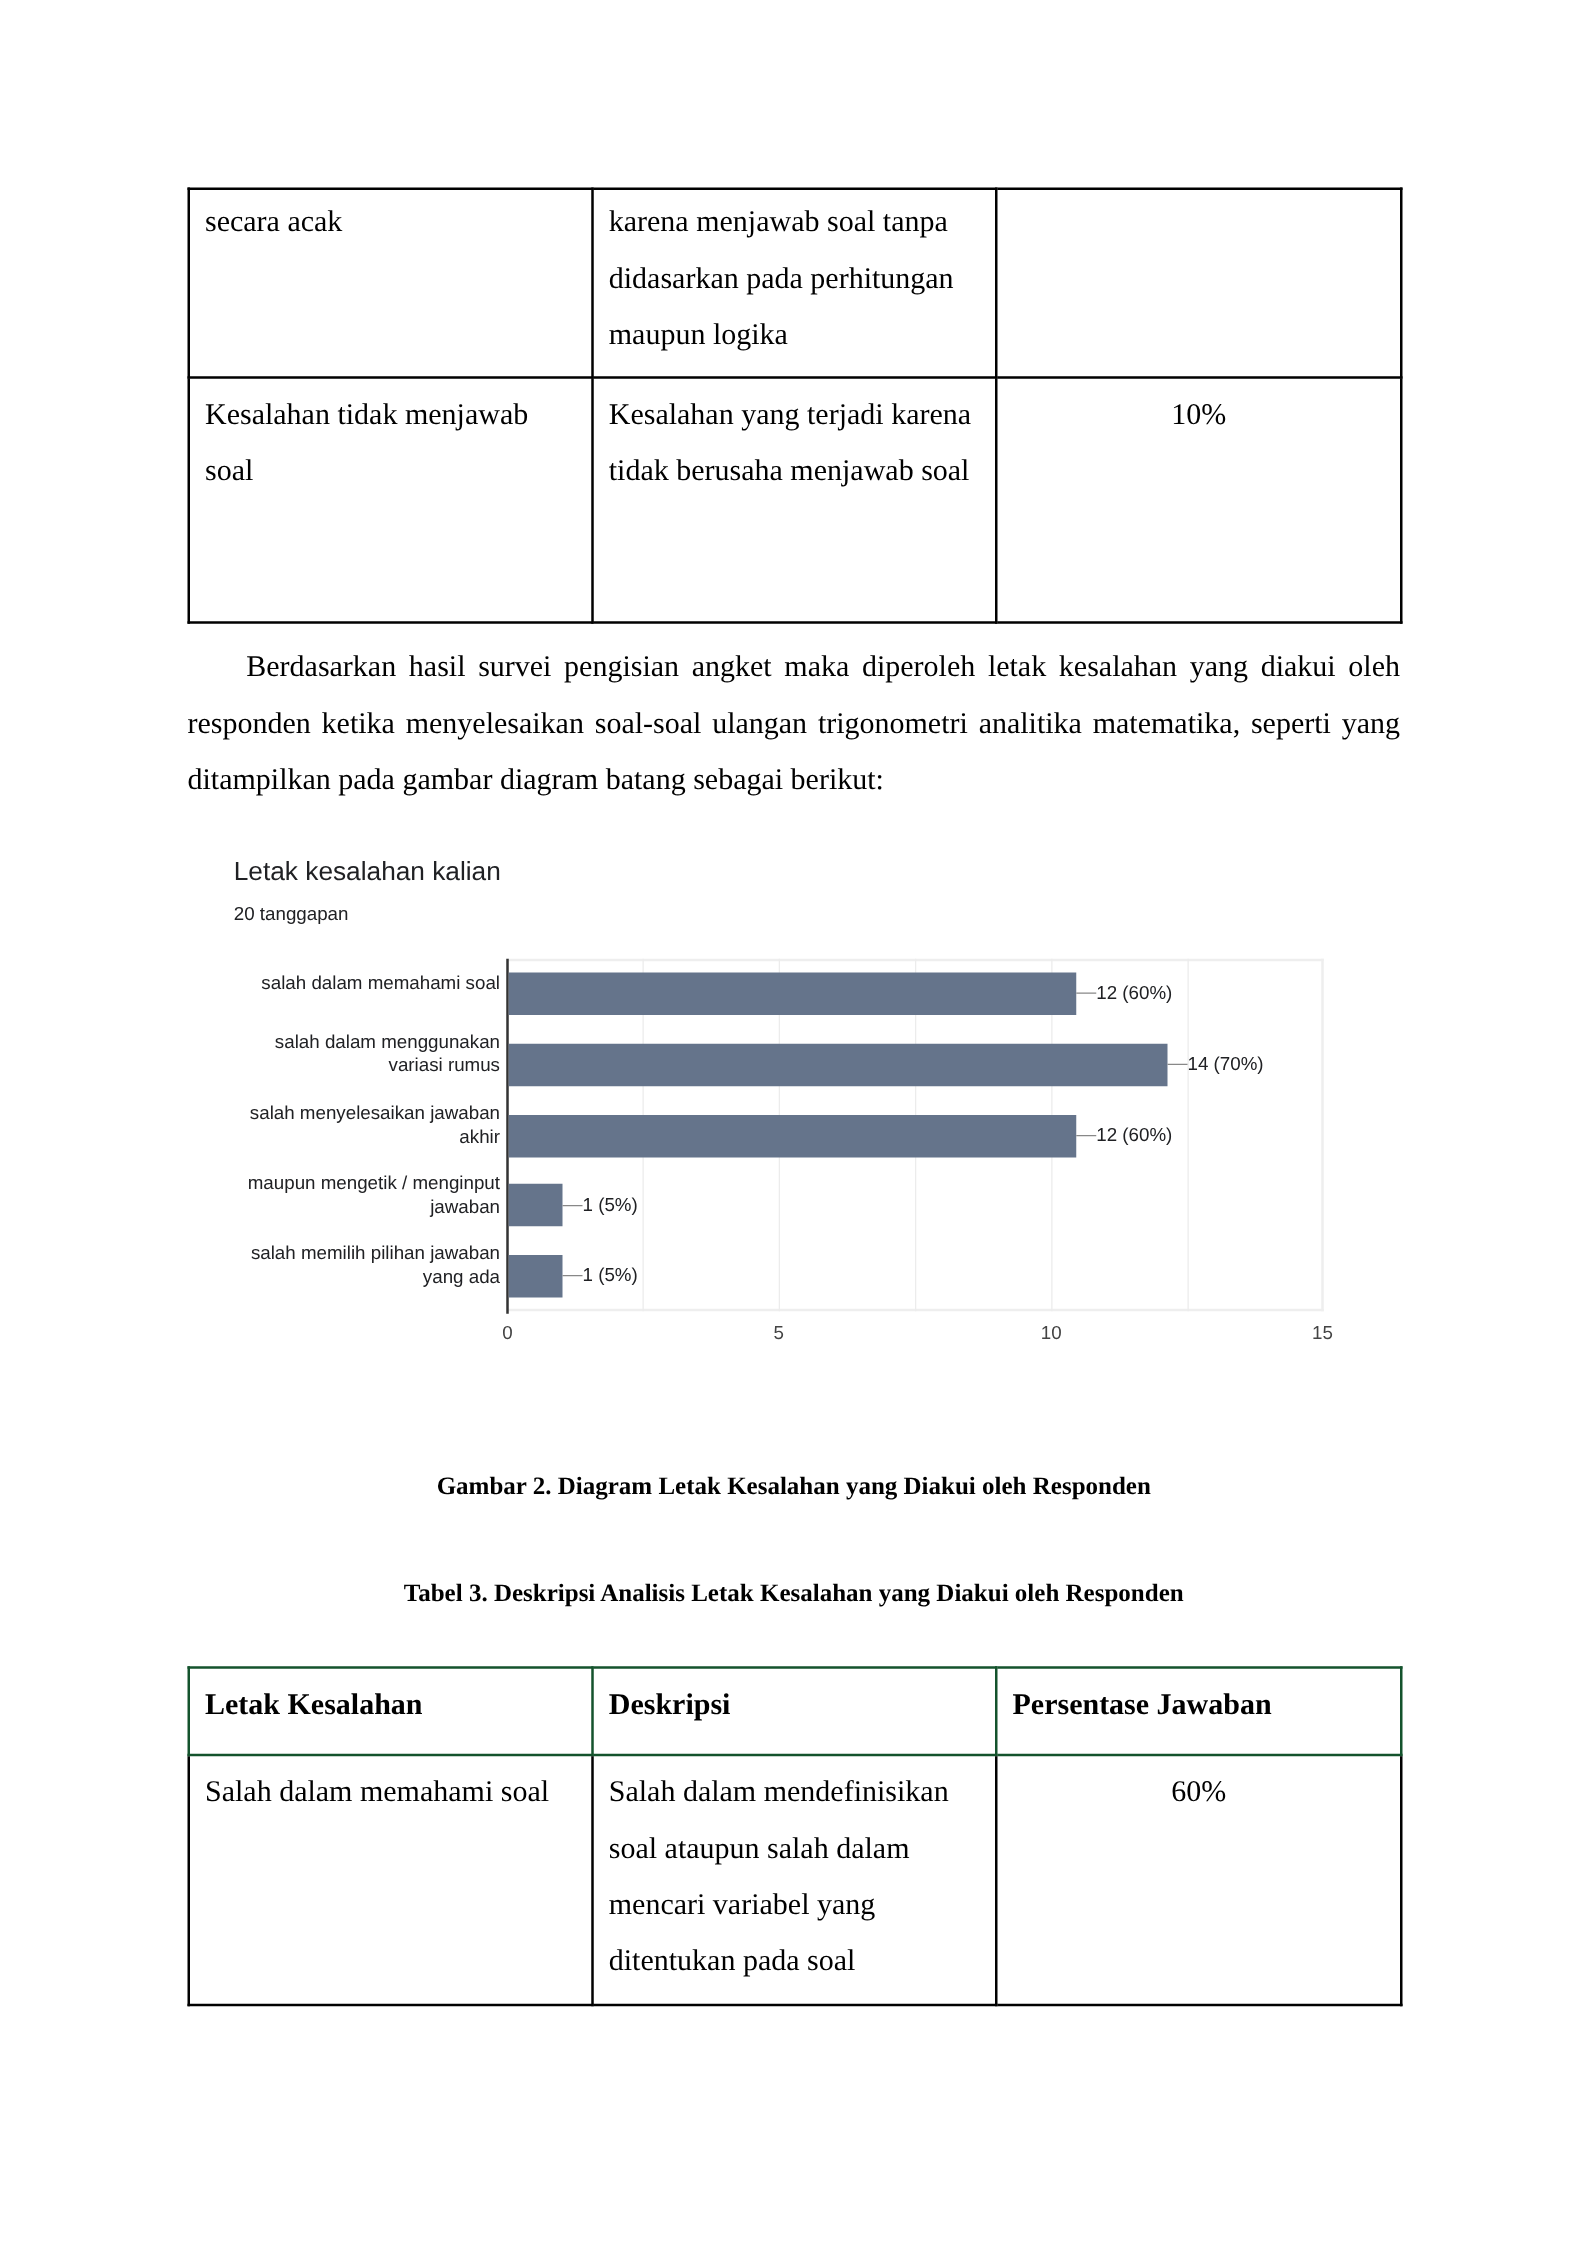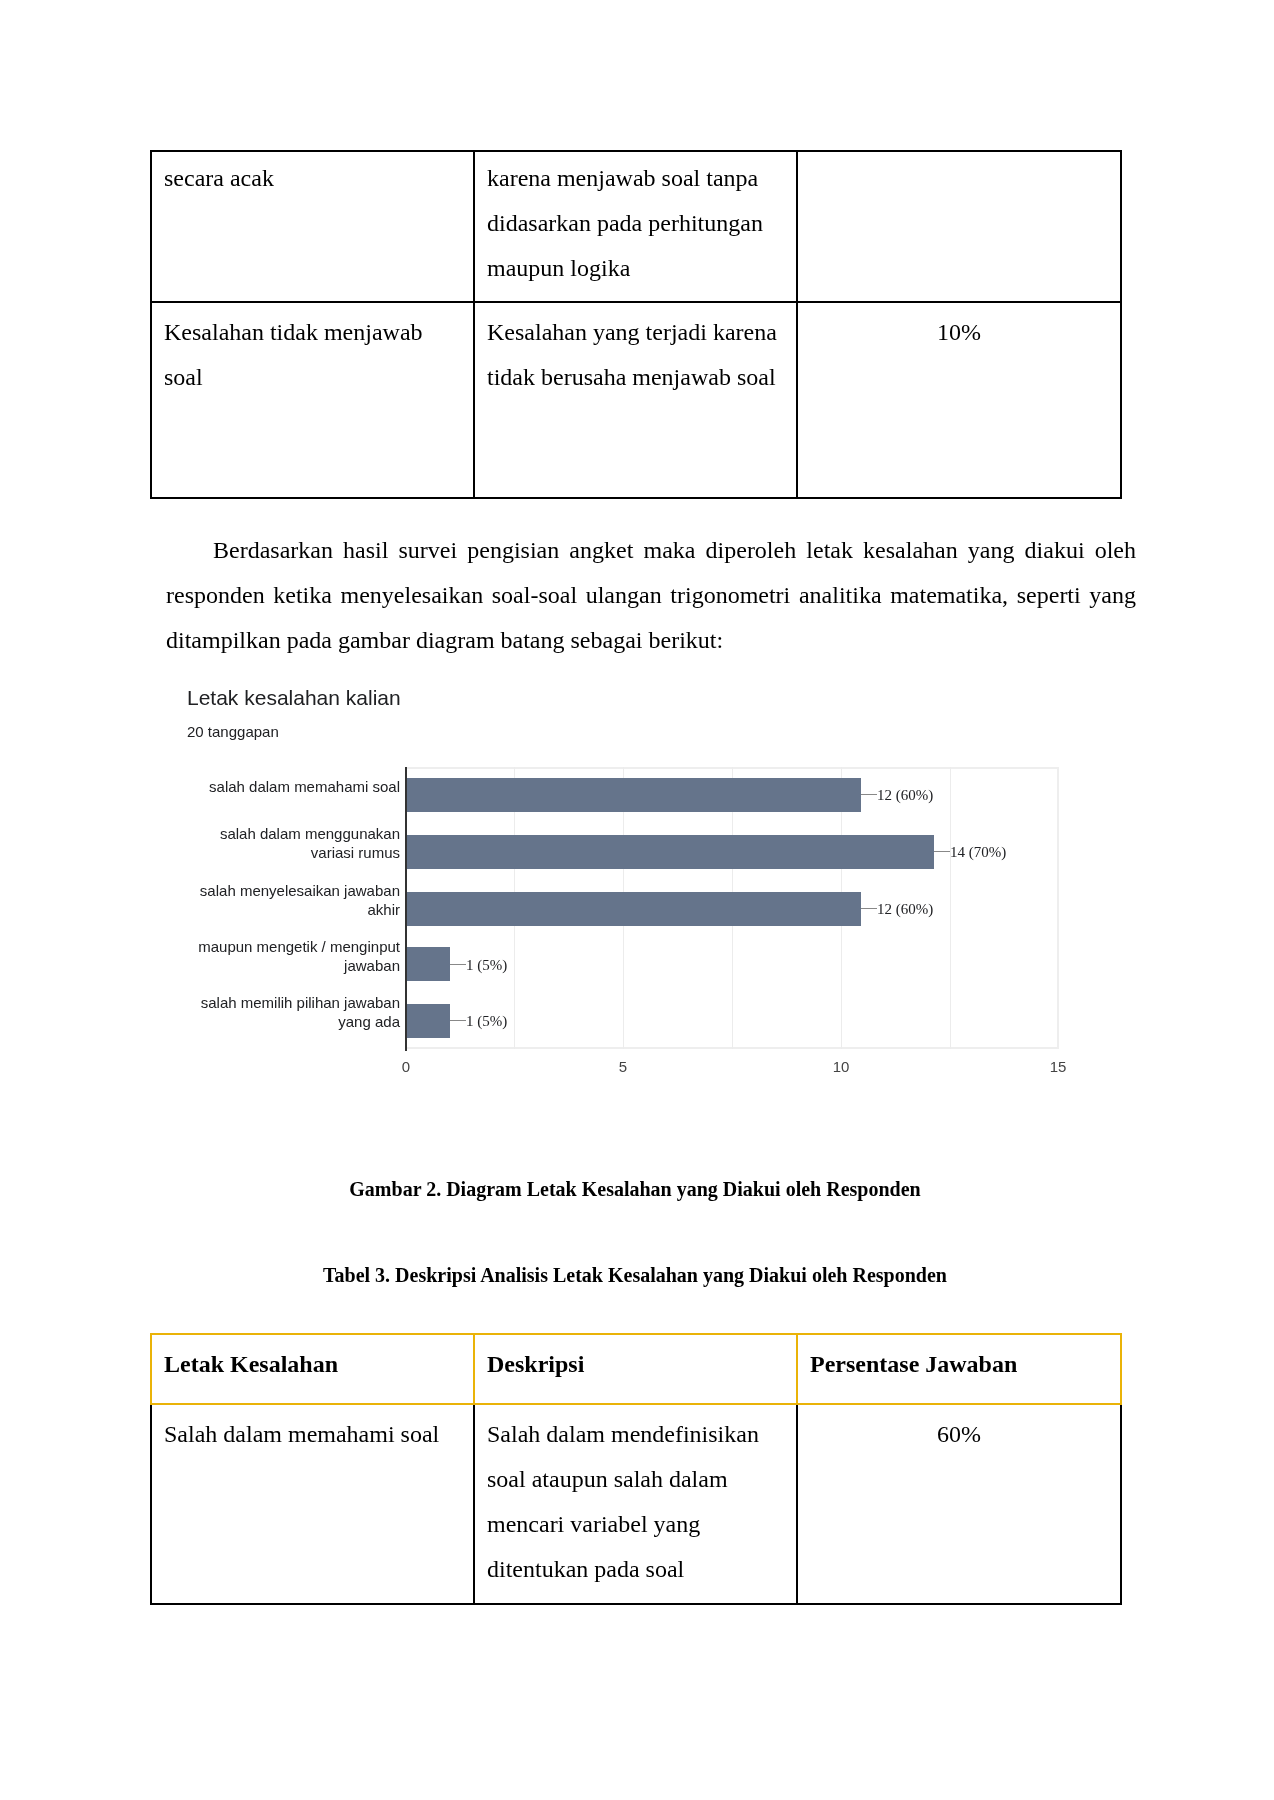--- a/index.html
+++ b/index.html
@@ -2,41 +2,41 @@
 <html><head>
 <meta charset="utf-8">
 <style>
   html, body { margin: 0; padding: 0; background: #ffffff; }
   body { width: 1274px; height: 1800px; position: relative; overflow: hidden;
          font-family: "Liberation Serif", "DejaVu Serif", serif; color: #000; }
   .tbl { position: absolute; left: 150px; width: 970px; border-collapse: collapse; table-layout: fixed; }
   .tbl td { border: 2px solid #000; vertical-align: top; padding: 12px 12px 10px 12px;
             font-size: 24px; line-height: 45px; }
   .tbl td.pct { text-align: center; }
-  .tbl th { border: 2px solid #eab308; text-align: left; vertical-align: top; padding: 12px 12px 10px 12px;
+  .tbl th { border: 2px solid #14532d; text-align: left; vertical-align: top; padding: 12px 12px 10px 12px;
             font-size: 24px; line-height: 45px; font-weight: bold; }
   #tbl1 { top: 150px; }
   #tbl1 tr.r1 td { height: 135px; padding-top: 4px; box-sizing: border-box; }
   #tbl1 tr.r2 td { height: 196px; padding-top: 7px; box-sizing: border-box; }
   #tbl2 { top: 1333px; }
   #tbl2 tr.h td, #tbl2 tr.h th { height: 70px; box-sizing: border-box; padding-top: 7px; }
   #tbl2 tr.r td { height: 200px; box-sizing: border-box; padding-top: 7px; }
   .para { position: absolute; left: 150px; top: 512px; width: 970px; font-size: 24px;
-          line-height: 45px; text-align: justify; text-indent: 47px; margin: 16px; }
+          line-height: 45px; text-align: justify; text-indent: 47px; margin: 0; }
   .chart { position: absolute; left: 150px; top: 680px; width: 970px; height: 420px;
            font-family: "Liberation Sans", "DejaVu Sans", sans-serif; color: #202124; }
   .chart-title { position: absolute; left: 37px; top: 6px; font-size: 21px; }
   .chart-sub { position: absolute; left: 37px; top: 43px; font-size: 15px; }
   .plot { position: absolute; left: 256px; top: 87px; width: 653px; height: 282px;
           border: 2px solid #eeeeee; border-left: none; box-sizing: border-box; }
   .axis { position: absolute; left: 255px; top: 87px; width: 2px; height: 284px; background: #333; }
   .grid { position: absolute; top: 87px; width: 1px; height: 282px; background: #ececec; }
   .bar { position: absolute; left: 257px; height: 34px; background: #65748b; }
   .leader { position: absolute; height: 1px; width: 16px; background: #888; }
-  .vlabel { position: absolute; font-size: 15px; line-height: 18px; color: #202124; font-family: Liberation Serif, serif; }
+  .vlabel { position: absolute; font-size: 15px; line-height: 18px; color: #202124; }
   .cat { position: absolute; right: 720px; width: 240px; text-align: right; font-size: 15px; line-height: 19px; }
   .tick { position: absolute; top: 378px; font-size: 15px; width: 40px; text-align: center; margin-left: -20px; color: #444; }
   .caption { position: absolute; left: 150px; width: 970px; text-align: center; font-weight: bold; font-size: 20px; }
 </style>
 </head>
 <body>
 
 <table class="tbl" id="tbl1">
   <colgroup>
       <col style="width:323px">

